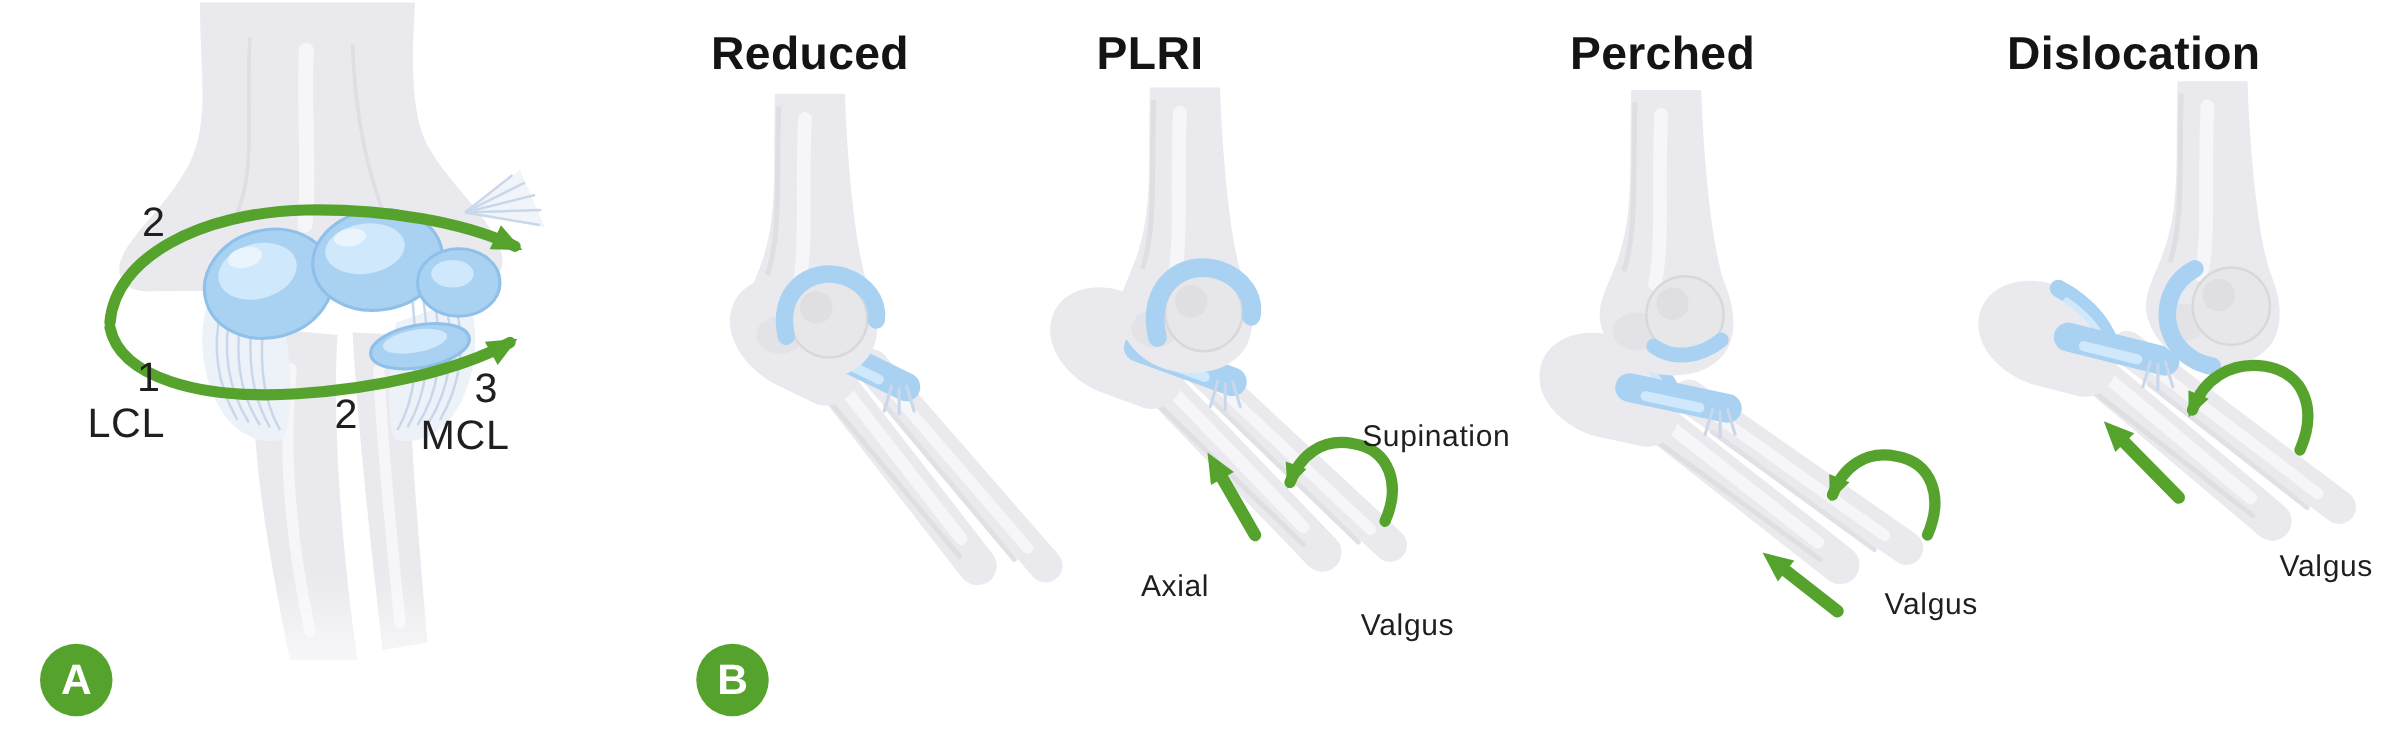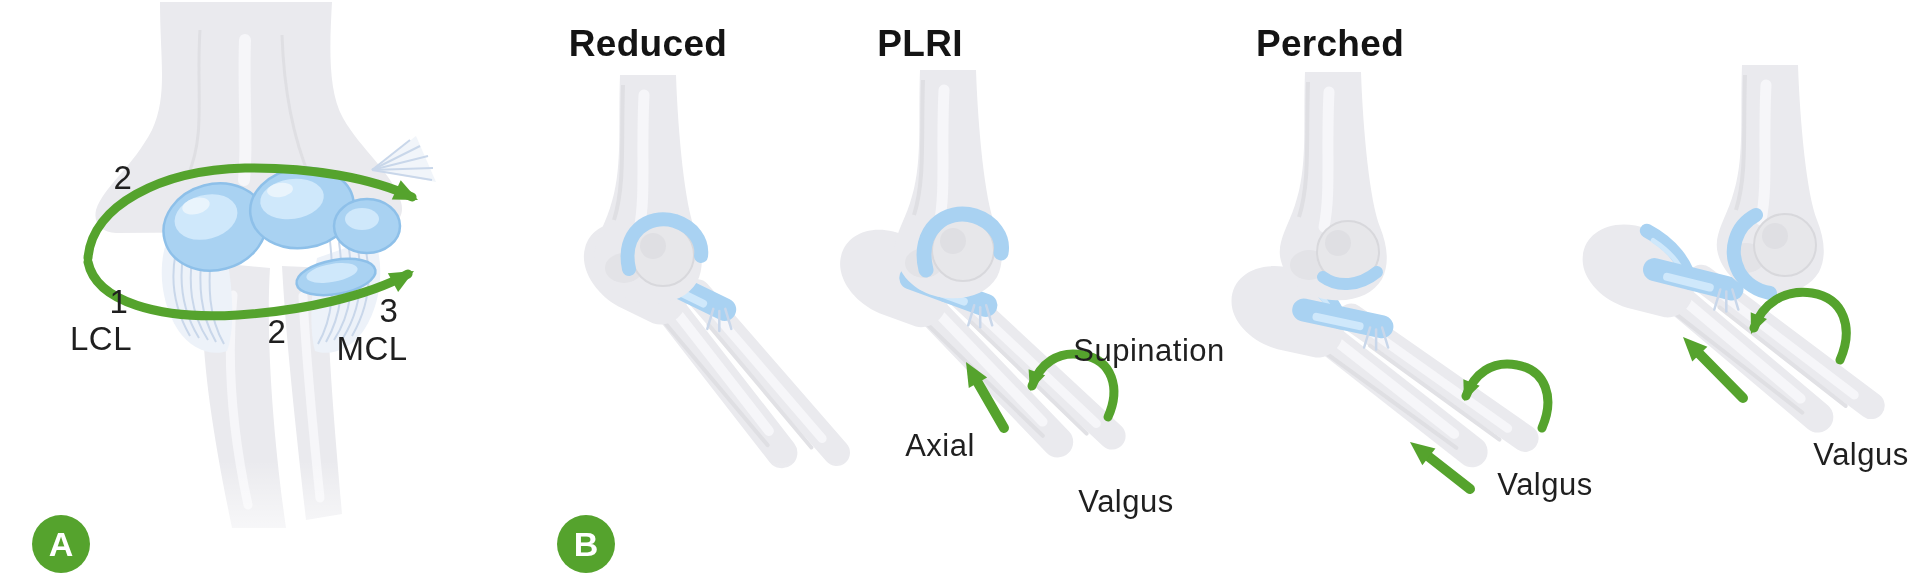--- a/index.html
+++ b/index.html
@@ -3,21 +3,21 @@
 <meta charset="utf-8">
 <style>
   html,body{margin:0;padding:0;background:#fff;}
   .canvas{
     position:relative;width:1920px;height:587px;background:#ffffff;
     overflow:hidden;font-family:Liberation Sans, sans-serif;
   }
   #scene{position:absolute;left:0;top:0;width:1920px;height:587px;display:block;}
   .lbl{
     position:absolute;transform:translate(-50%,-50%);
-    font-size:31px;color:#1f1f1f;white-space:nowrap;letter-spacing:.5px;line-height:1;
+    font-size:24px;color:#1f1f1f;white-space:nowrap;letter-spacing:.5px;line-height:1;
   }
   .albl{font-size:33px;}
   .title{font-weight:700;font-size:37px;color:#141414;letter-spacing:.3px;}
   .badge{
     position:absolute;width:58px;height:58px;border-radius:50%;
     transform:translate(-50%,-50%);display:flex;align-items:center;justify-content:center;
     color:#ffffff;font-weight:700;font-size:34px;line-height:1;
   }
 </style>
 </head>
@@ -237,29 +237,30 @@
             <path d="M1840,360 C1854,328 1844,298 1812,293 C1784,289 1762,304 1754,328" stroke="#55a32d" stroke-width="9" fill="none" stroke-linecap="round"></path>
             <polygon points="0,0 -20,-8.8 -20,8.8" transform="translate(1751,334) rotate(113)" fill="#55a32d"></polygon>
           </g>
         </g>
       </g>
   </svg>
 
   <div class="lbl title" style="left:648px;top:43px">Reduced</div>
   <div class="lbl title" style="left:920px;top:43px">PLRI</div>
   <div class="lbl title" style="left:1330px;top:43px">Perched</div>
+  <div class="lbl title" style="left:1707px;top:43px">Dislocation</div>
 
   <div class="lbl albl" style="left:123px;top:177px">2</div>
   <div class="lbl albl" style="left:119px;top:301px">1</div>
   <div class="lbl albl" style="left:101px;top:338px">LCL</div>
   <div class="lbl albl" style="left:277px;top:331px">2</div>
   <div class="lbl albl" style="left:389px;top:310px">3</div>
   <div class="lbl albl" style="left:372px;top:348px">MCL</div>
 
   <div class="lbl" style="left:1149px;top:350px">Supination</div>
-  <div class="lbl" style="left:940px;top:445px">Axial</div>
+  <div class="lbl" style="left:940px;top:470px">Axial</div>
   <div class="lbl" style="left:1126px;top:501px">Valgus</div>
   <div class="lbl" style="left:1545px;top:484px">Valgus</div>
   <div class="lbl" style="left:1861px;top:454px">Valgus</div>
 
   <div class="badge" id="badge-a" style="left: 61px; top: 544px; background: rgb(85, 163, 45);">A</div>
   <div class="badge" id="badge-b" style="left: 586px; top: 544px; background: rgb(85, 163, 45);">B</div>
 </div>
 
 </body></html>

